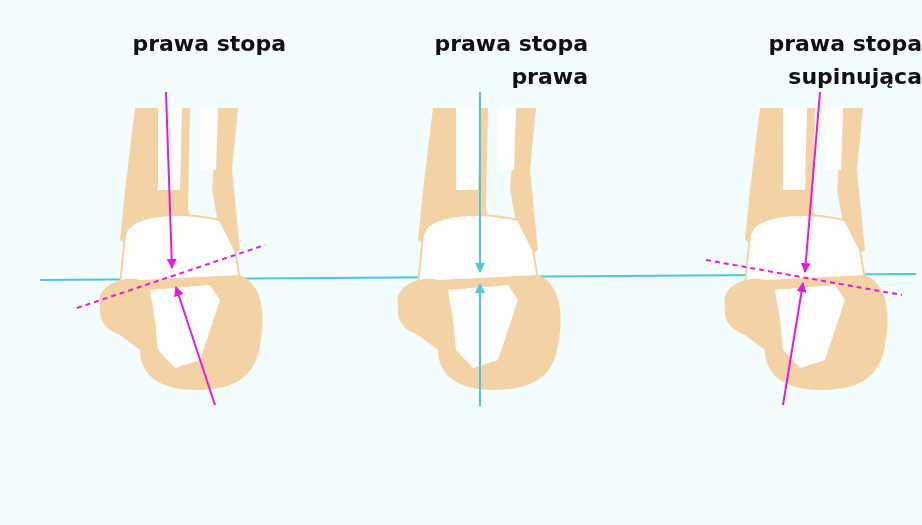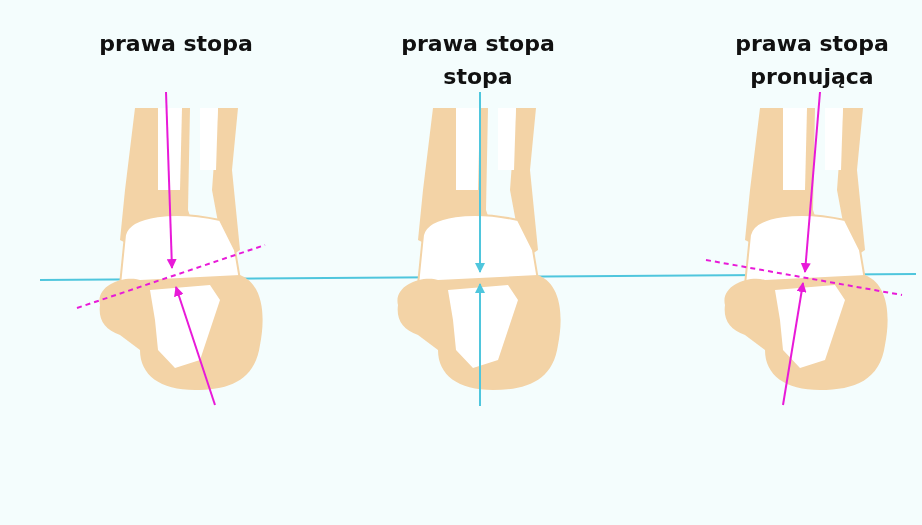--- a/index.html
+++ b/index.html
@@ -1,32 +1,32 @@
 <!DOCTYPE html>
 <html><head>
 <meta charset="utf-8">
 <style>
   html, body { margin:0; padding:0; }
   body { width:922px; height:525px; background:#f4fdfd; position:relative; overflow:hidden; font-family:"DejaVu Sans", sans-serif; }
-  .label { position:absolute; text-align:center; font-weight:bold; font-size:22px; line-height:33px; color:#111; width:220px; }
+  .label { position:absolute; text-align:right; font-weight:bold; font-size:22px; line-height:33px; color:#111; width:220px; }
   svg.fig { position:absolute; left:0; top:0; }
 </style>
 </head>
 <body>
 
 <div class="label" style="left:66px; top:27px;">
   <div>prawa stopa</div>
 </div>
 <div class="label" style="left:368px; top:27px;">
   <div>prawa stopa</div>
-  <div>stopa</div>
+  <div>prawa</div>
 </div>
 <div class="label" style="left:702px; top:27px;">
   <div>prawa stopa</div>
-  <div>pronująca</div>
+  <div>supinująca</div>
 </div>
 
 <svg class="fig" width="922" height="525" viewBox="0 0 922 525">
   <defs>
     <marker id="mk" viewBox="0 0 10 10" refX="9" refY="5" markerWidth="5" markerHeight="5" orient="auto">
       <path d="M0,0 L10,5 L0,10 z" fill="#e81ad8"></path>
     </marker>
     <marker id="mkc" viewBox="0 0 10 10" refX="9" refY="5" markerWidth="5" markerHeight="5" orient="auto">
       <path d="M0,0 L10,5 L0,10 z" fill="#4fc6dd"></path>
     </marker>

